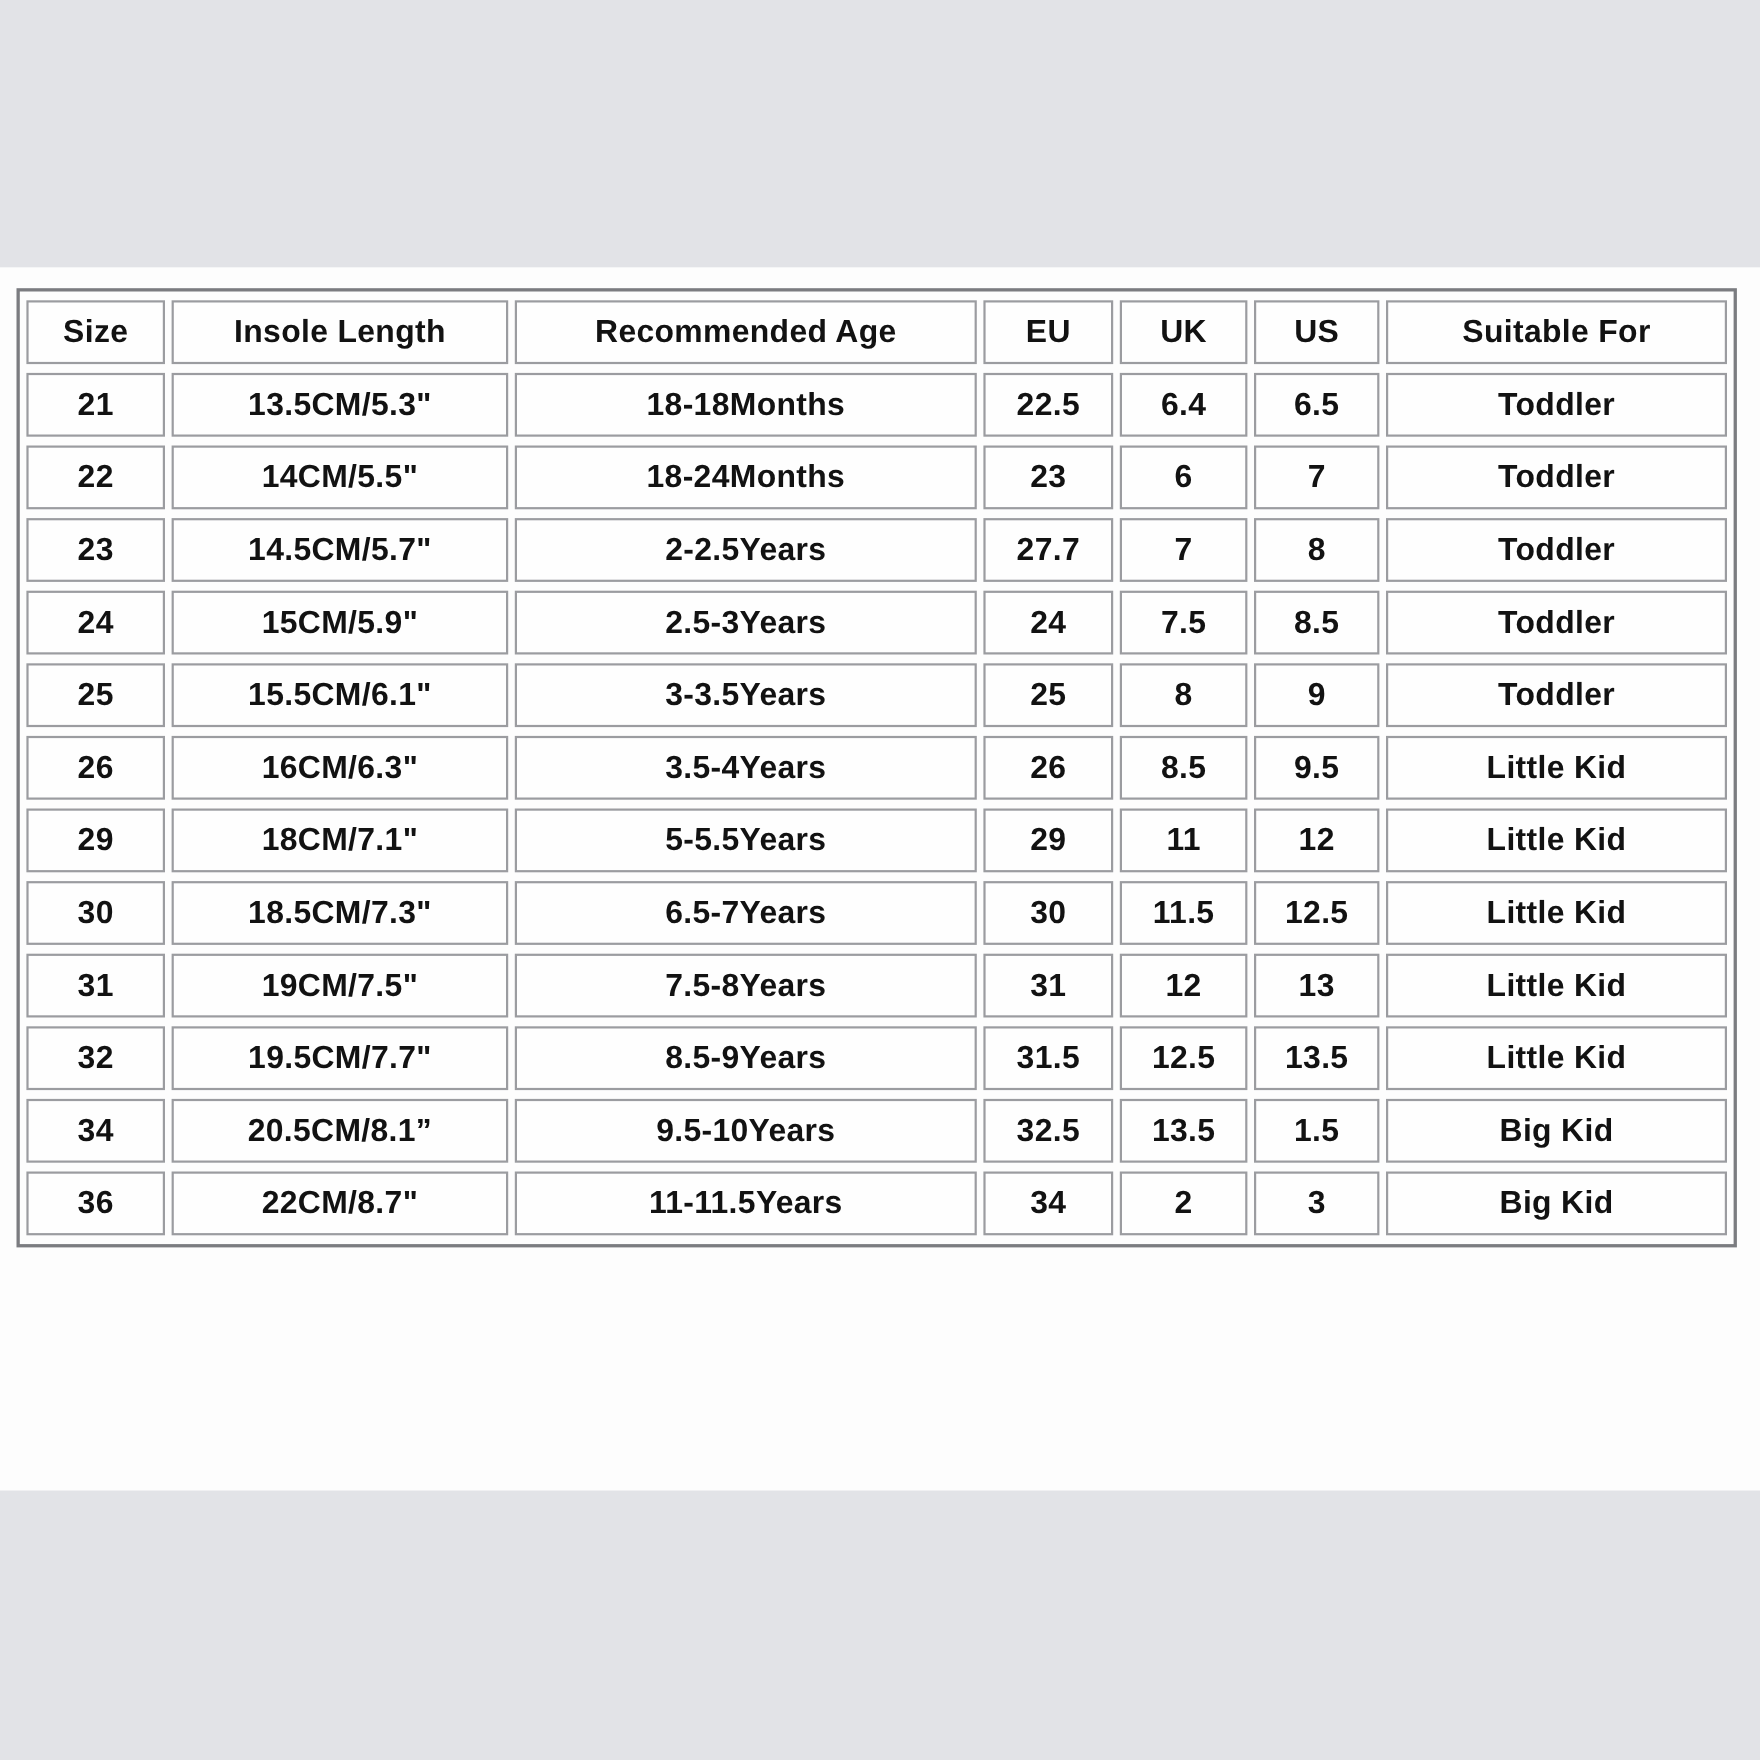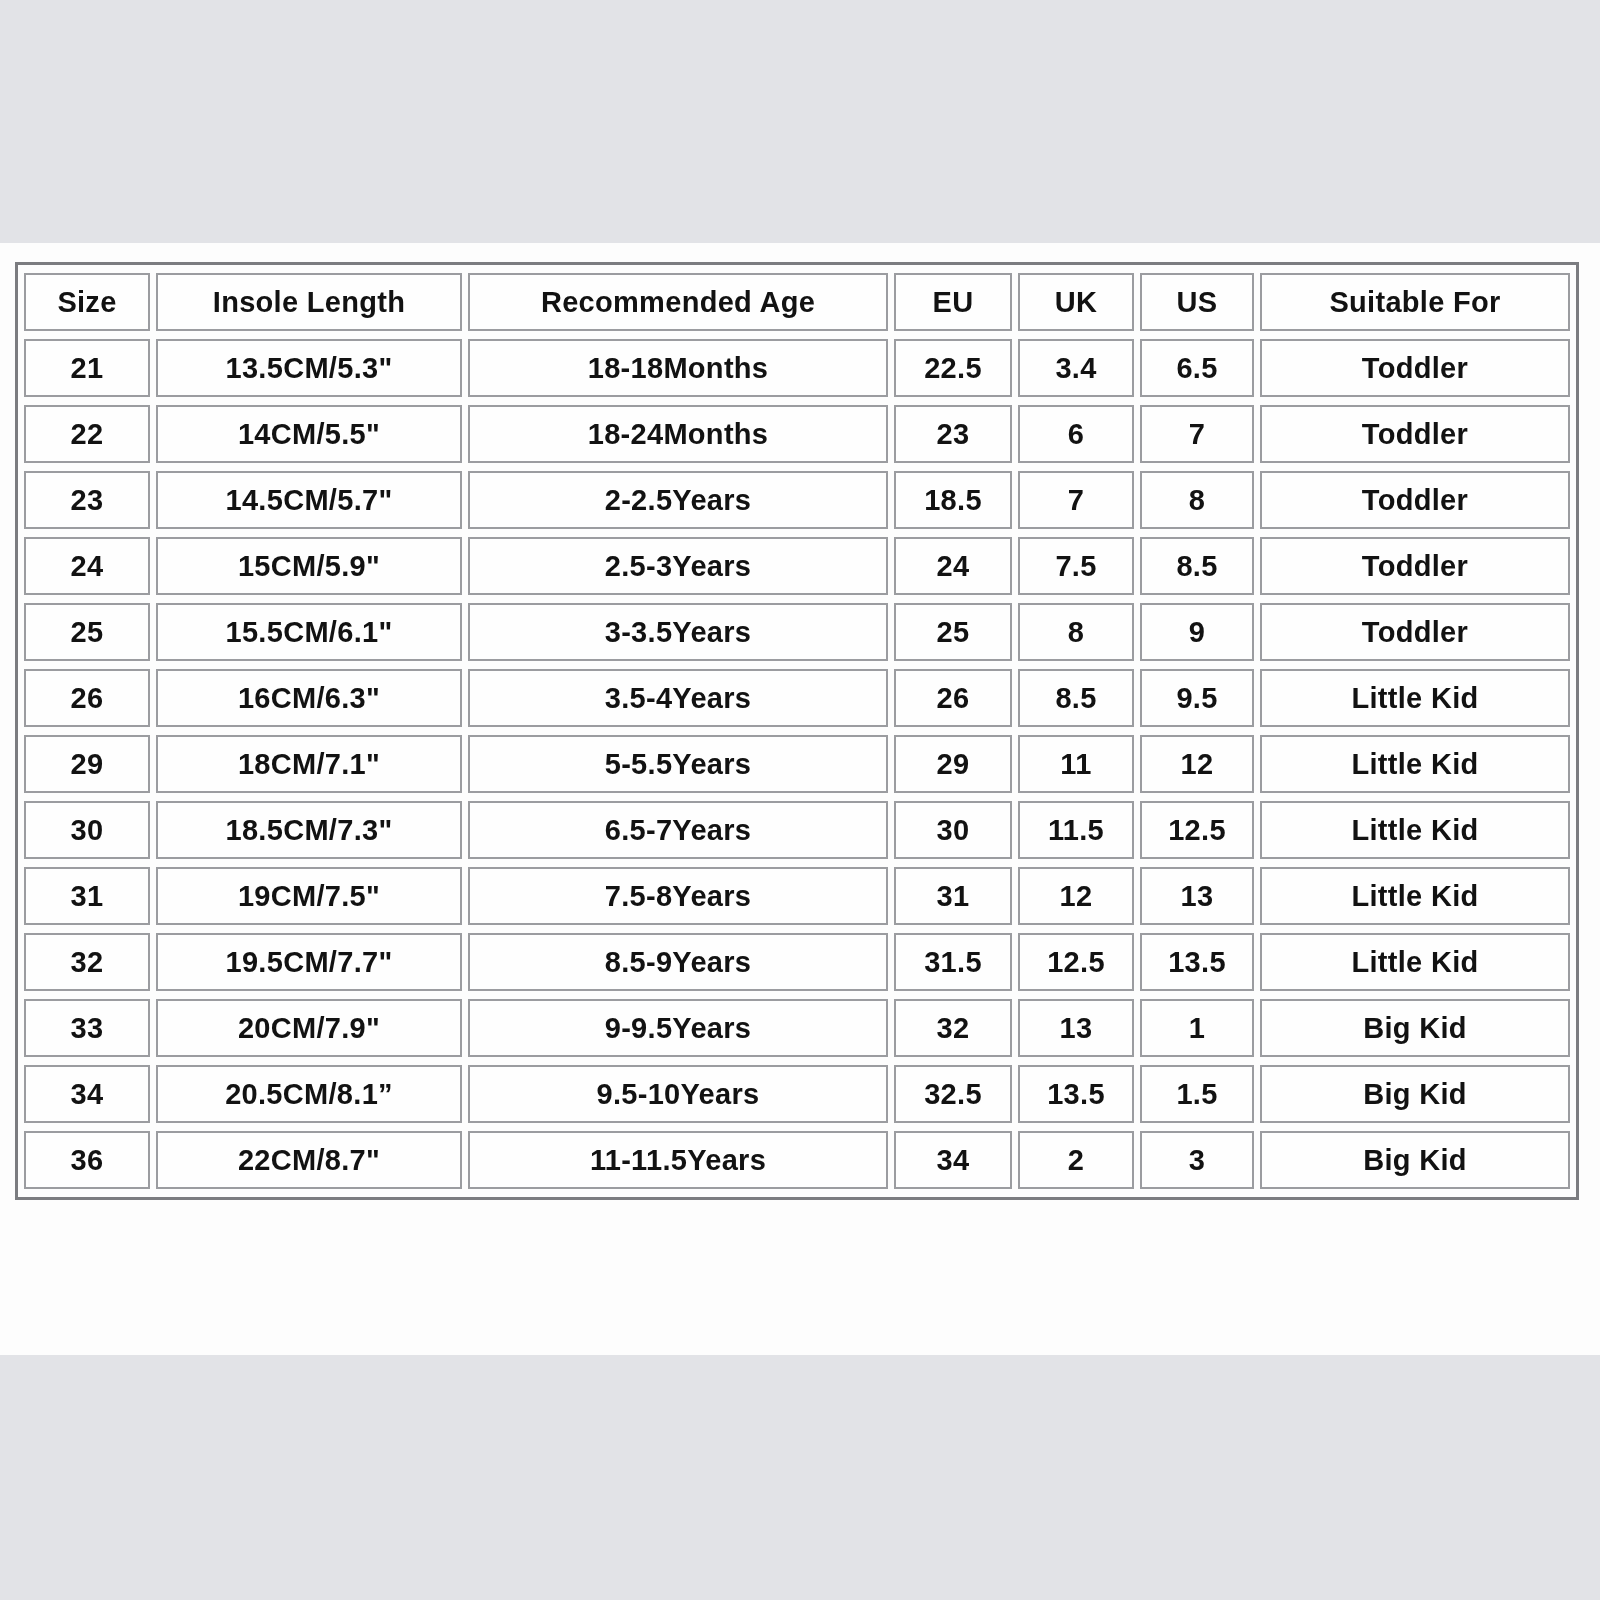--- a/index.html
+++ b/index.html
@@ -83,38 +83,38 @@
           <th>US</th>
           <th>Suitable For</th>
         </tr>
       </thead>
       <tbody>
           <tr>
             <td>21</td>
             <td>13.5CM/5.3"</td>
             <td>18-18Months</td>
             <td>22.5</td>
-            <td>3.4</td>
+            <td>6.4</td>
             <td>6.5</td>
             <td>Toddler</td>
           </tr>
           <tr>
             <td>22</td>
             <td>14CM/5.5"</td>
             <td>18-24Months</td>
             <td>23</td>
             <td>6</td>
             <td>7</td>
             <td>Toddler</td>
           </tr>
           <tr>
             <td>23</td>
             <td>14.5CM/5.7"</td>
             <td>2-2.5Years</td>
-            <td>18.5</td>
+            <td>27.7</td>
             <td>7</td>
             <td>8</td>
             <td>Toddler</td>
           </tr>
           <tr>
             <td>24</td>
             <td>15CM/5.9"</td>
             <td>2.5-3Years</td>
             <td>24</td>
             <td>7.5</td>
@@ -167,29 +167,20 @@
             <td>Little Kid</td>
           </tr>
           <tr>
             <td>32</td>
             <td>19.5CM/7.7"</td>
             <td>8.5-9Years</td>
             <td>31.5</td>
             <td>12.5</td>
             <td>13.5</td>
             <td>Little Kid</td>
-          </tr>
-          <tr>
-            <td>33</td>
-            <td>20CM/7.9"</td>
-            <td>9-9.5Years</td>
-            <td>32</td>
-            <td>13</td>
-            <td>1</td>
-            <td>Big Kid</td>
           </tr>
           <tr>
             <td>34</td>
             <td>20.5CM/8.1”</td>
             <td>9.5-10Years</td>
             <td>32.5</td>
             <td>13.5</td>
             <td>1.5</td>
             <td>Big Kid</td>
           </tr>

